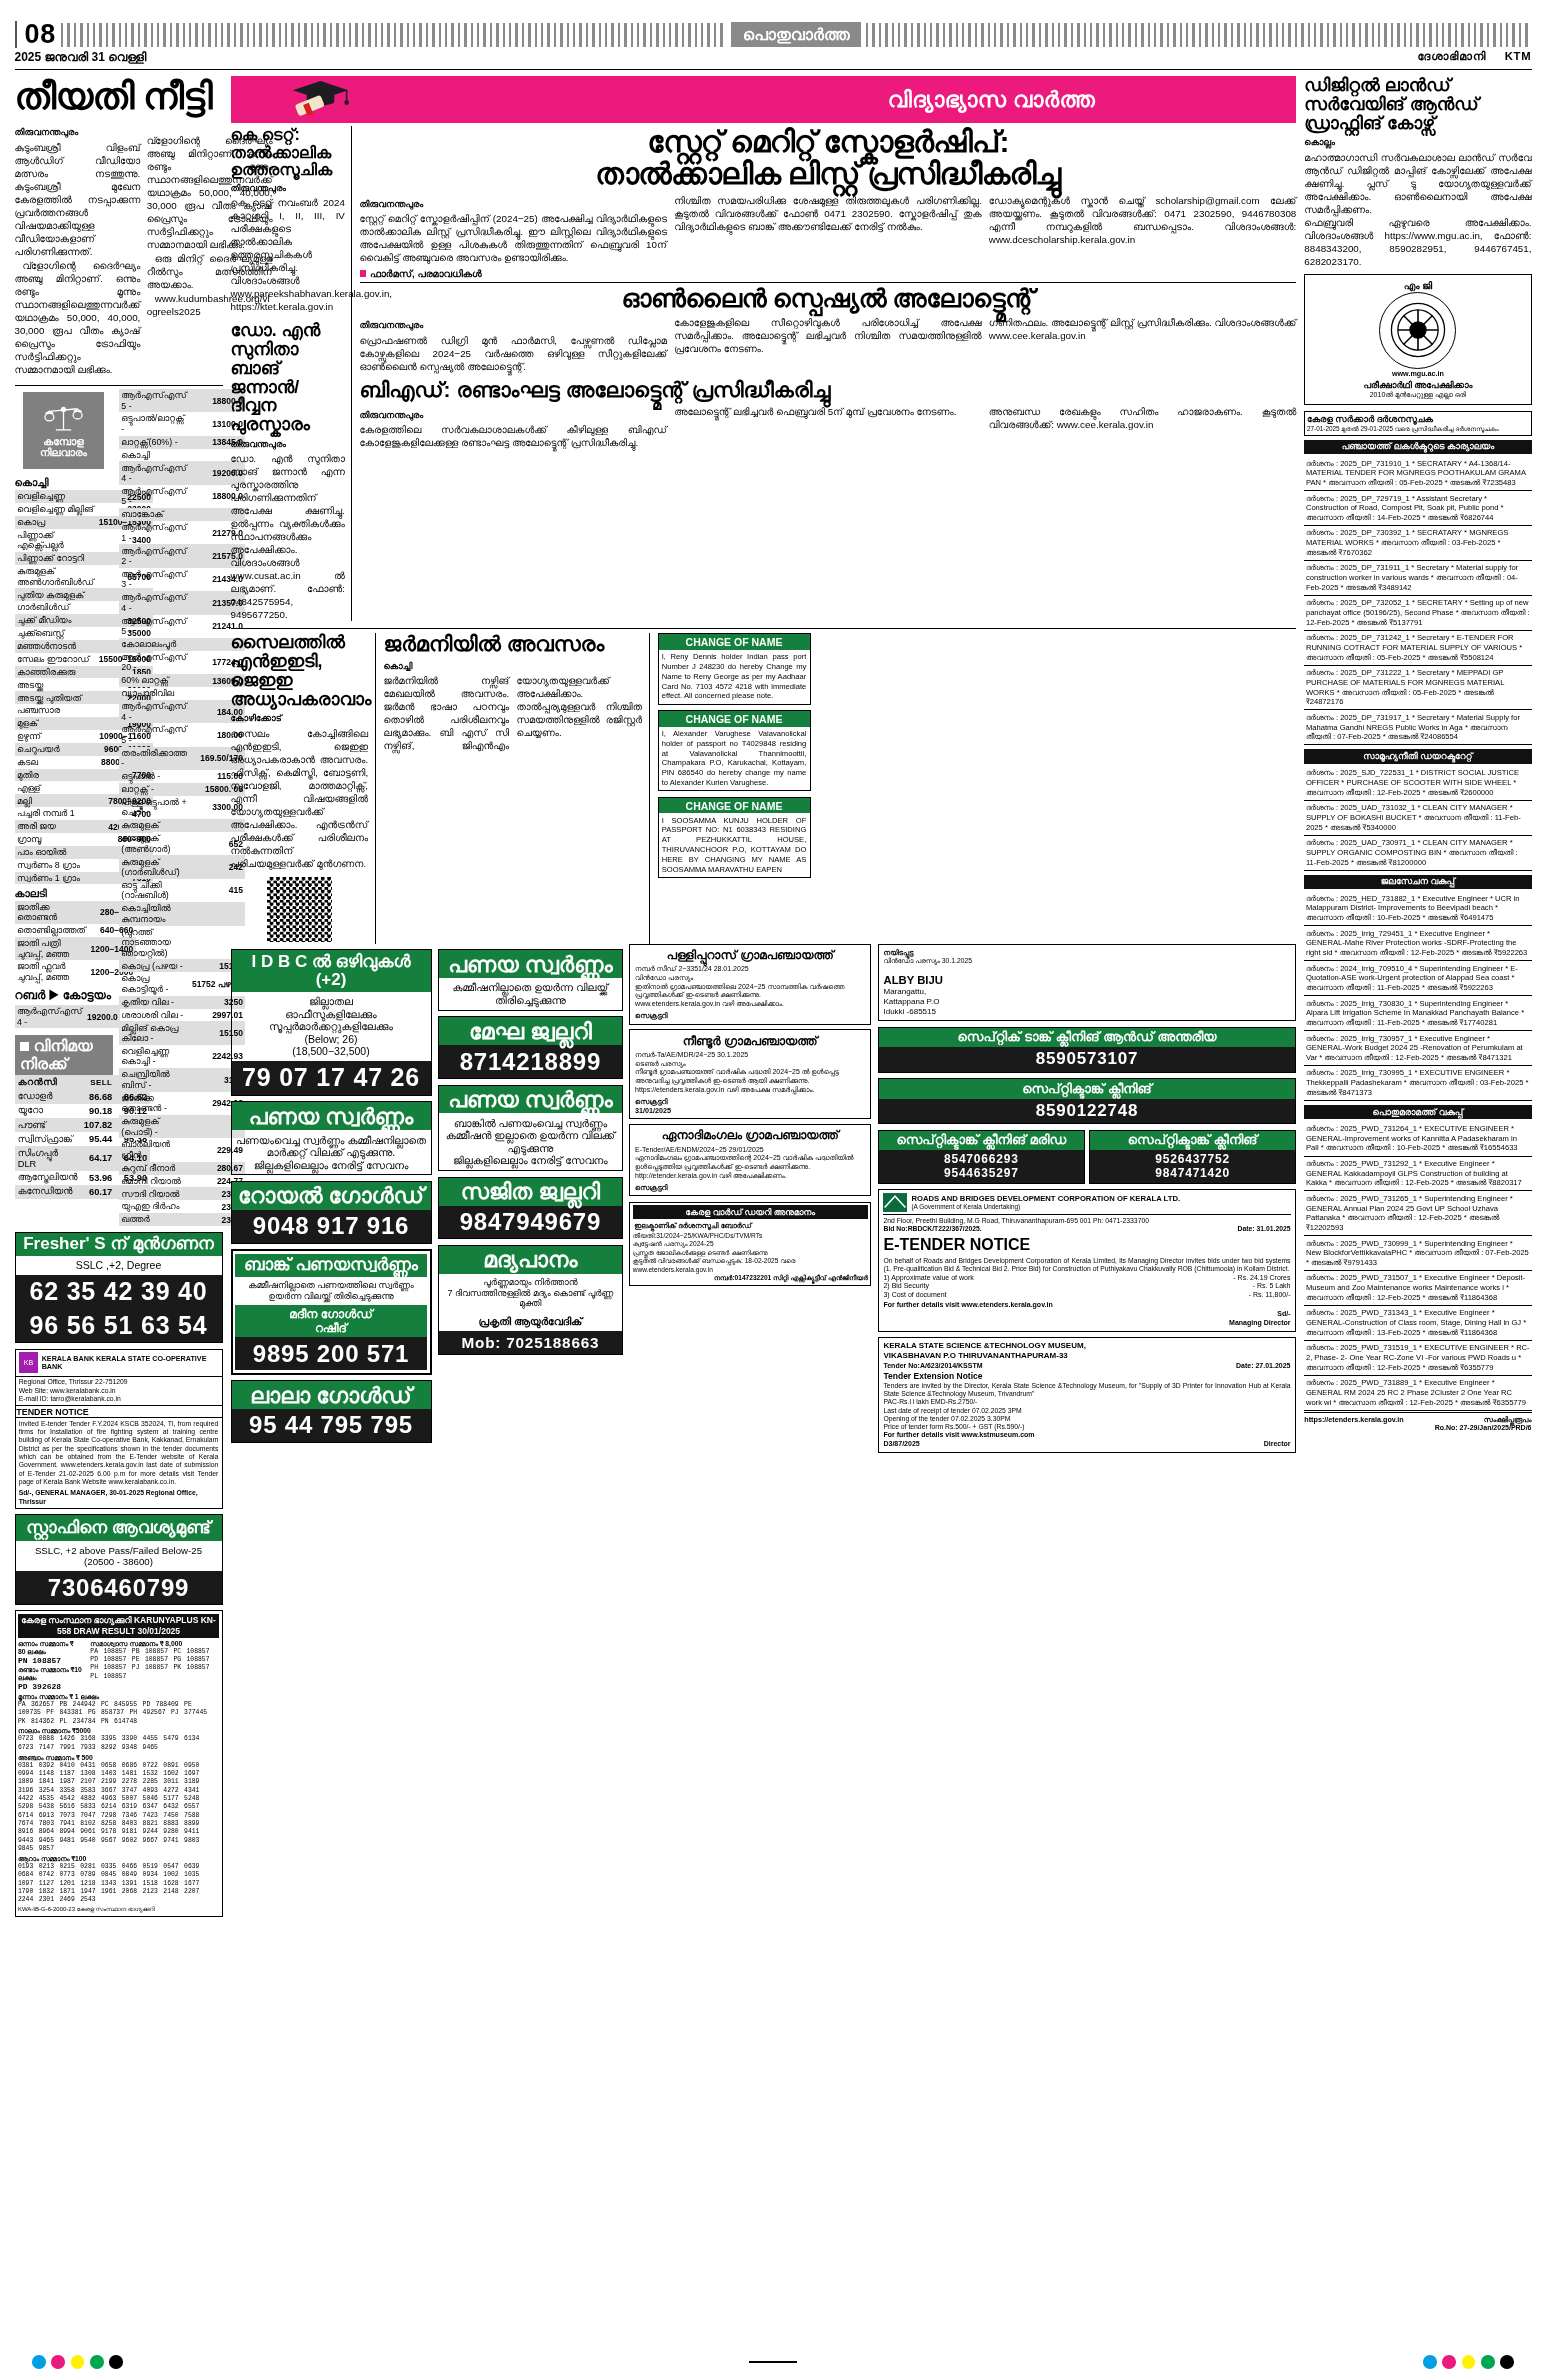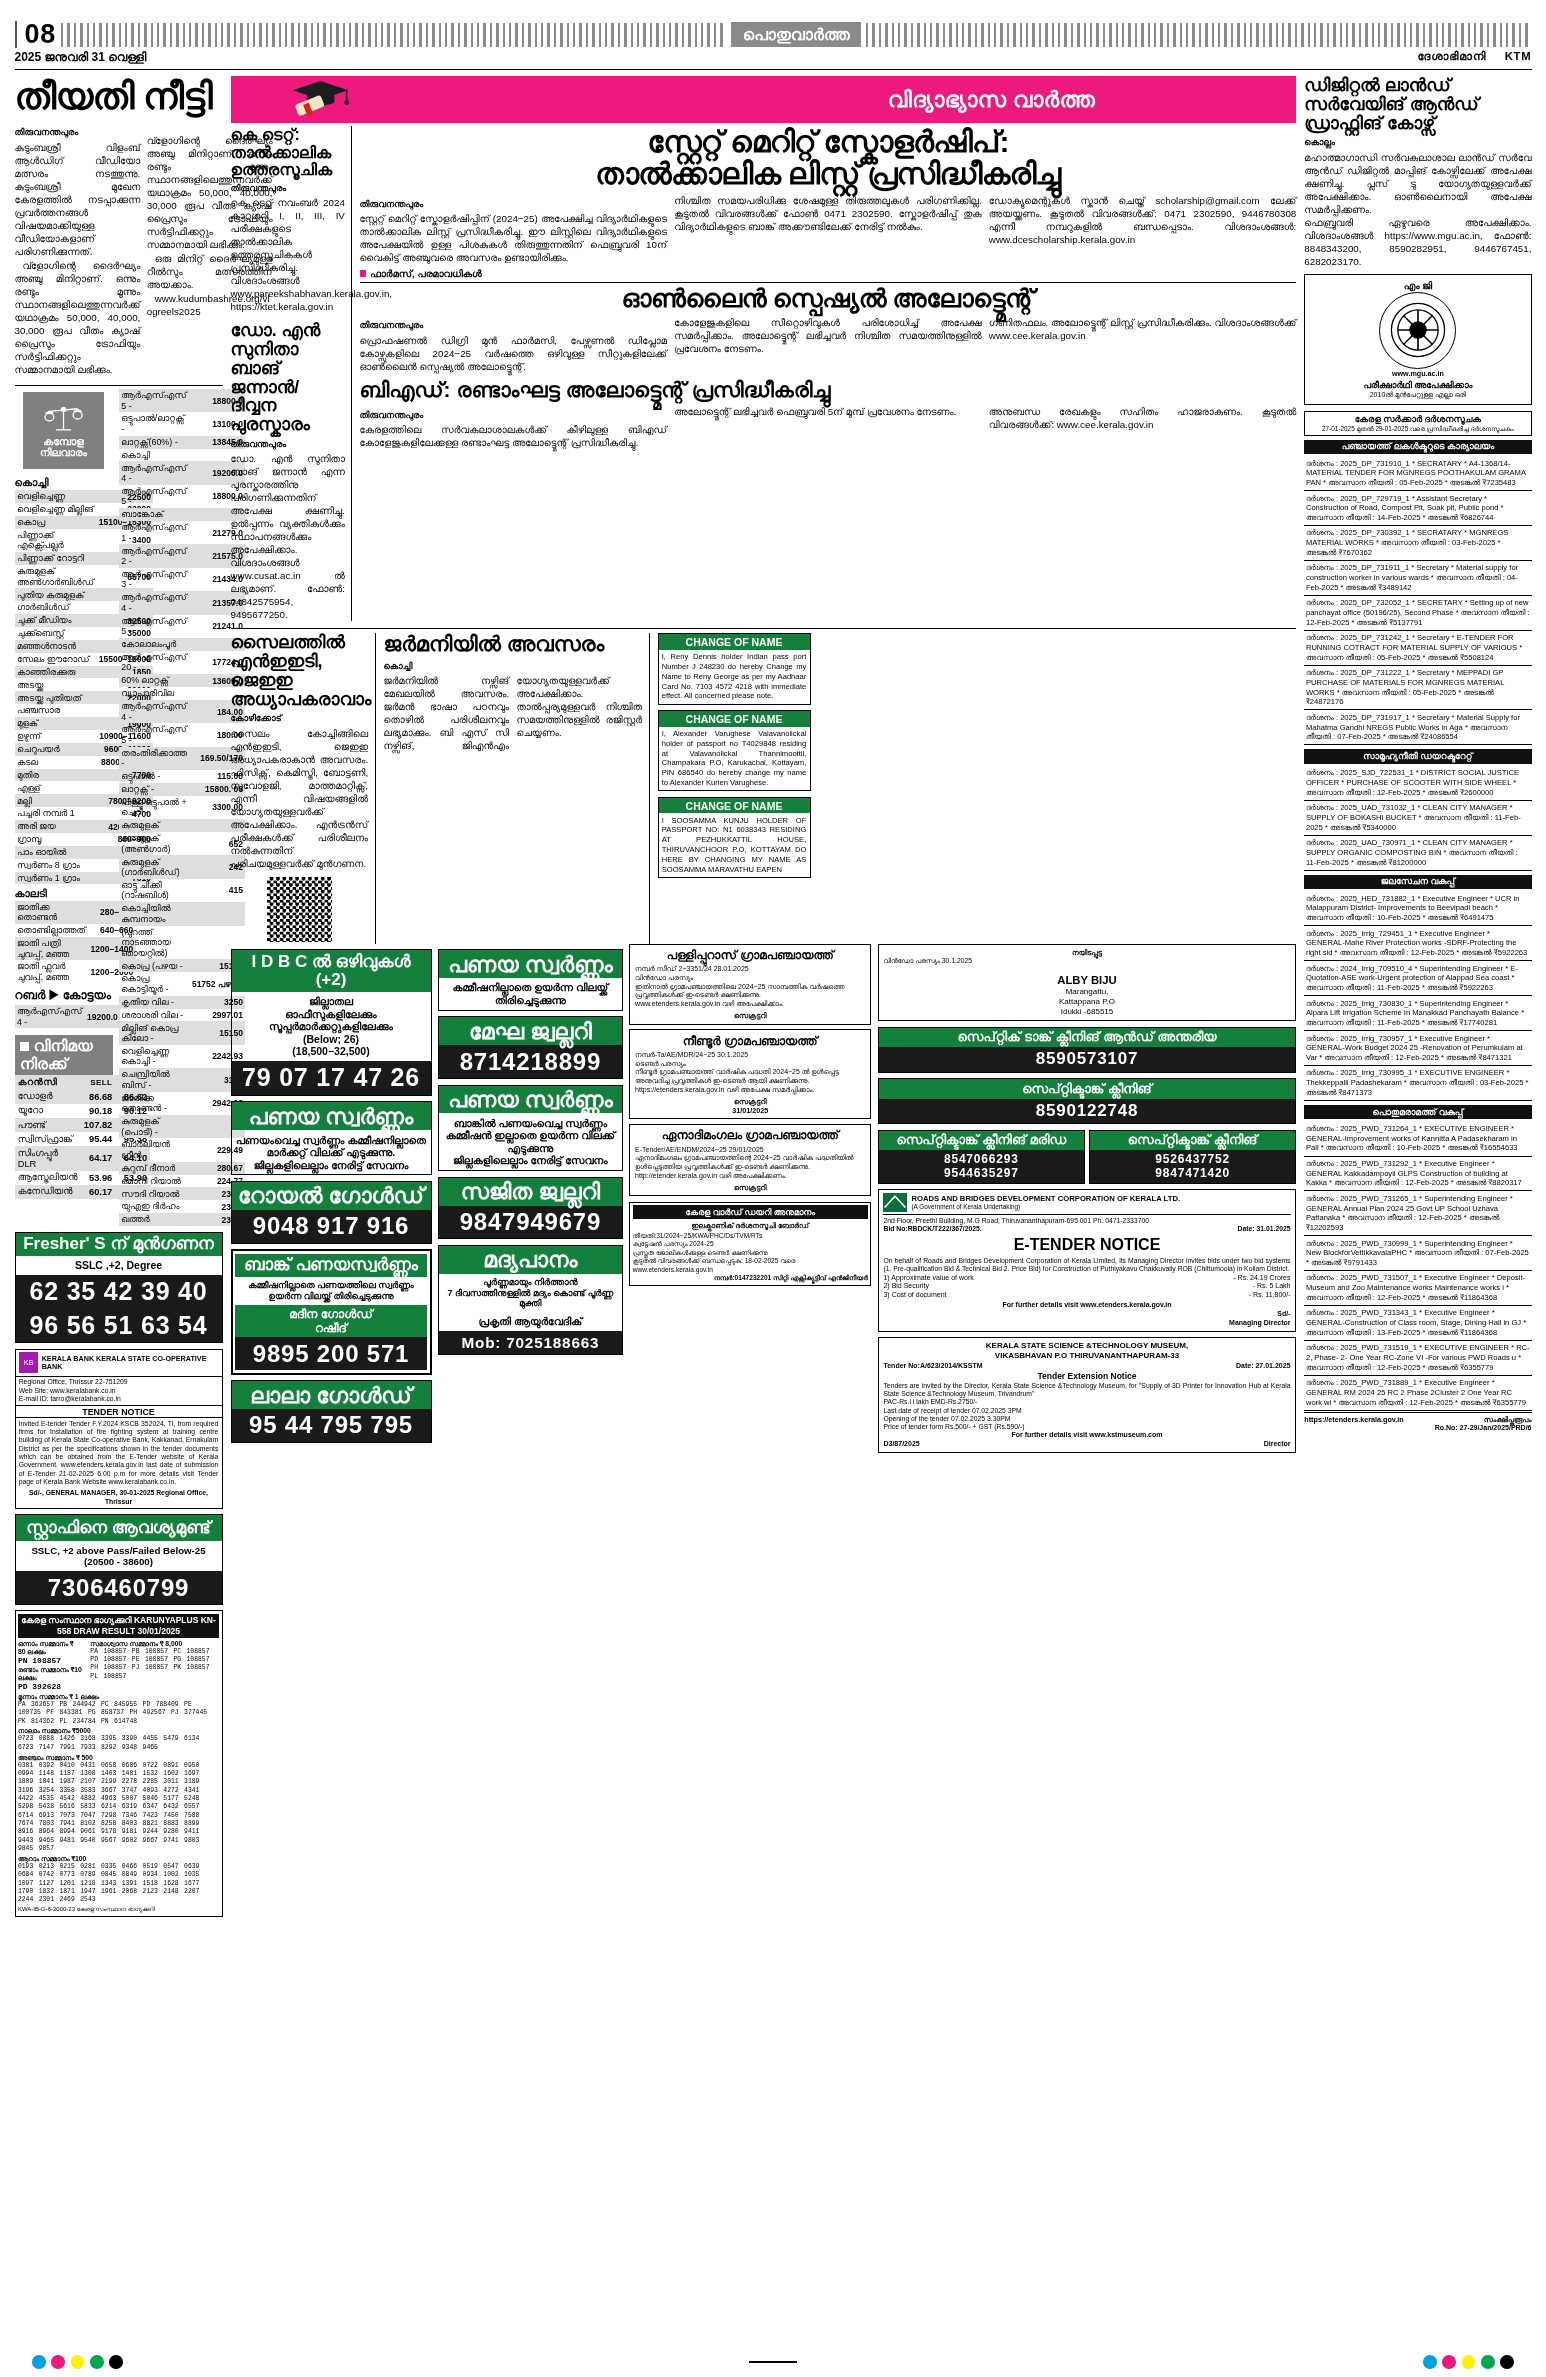--- a/index.html
+++ b/index.html
@@ -89,21 +89,21 @@
   table.fx { width:100%; border-collapse:collapse; font-size:9.3px; }
   table.fx td, table.fx th { padding:1.6px 3.2px; }
   table.fx tr:nth-child(odd) td, table.fx tr:nth-child(odd) th { background:#dedede; }
   table.fx th { font-size:8px; text-align:right; letter-spacing:0.4px;}
   table.fx th.l { text-align:left; font-size:9.3px;}
   table.fx td.v { text-align:right; font-weight:bold; font-family:"Liberation Sans", sans-serif; }
 
   
   .ad { border:1.6px solid #000; margin-top:5.6px; text-align:center; overflow:hidden; }
   .ad-blk { background:#15803d; color:#fff; font-weight:bold; padding:2.4px 3.2px; }
-  .ad-body { padding:3.2px 4px; font-size:10.5px; line-height:1.2; font-weight:bold;}
+  .ad-body { padding:3.2px 4px; font-size:10.5px; line-height:1.2; font-weight:normal;}
   .ad-phone { background:#1a1a1a; color:#fff; font-weight:bold; font-size:25px; padding:2.4px; letter-spacing:0.8px;}
   .ad-phone.big { font-size:24px; }
   .ad-title-lg { font-size:22px; line-height:1.05; }
   .ad-title-md { font-size:17px; line-height:1.08; }
   .ad-title-sm { font-size:13px; line-height:1.1; }
   .tiny { font-size:6.8px; line-height:1.22; text-align:justify; }
 
   
   .notice { border:0.8px solid #000; margin-top:4.8px; padding:3.2px 4.8px; font-size:8px; line-height:1.25;}
   .notice h4 { margin:0 0 2.4px; font-size:12px; font-weight:bold; text-align:center; }
@@ -117,21 +117,21 @@
 
   
   .qr { width:69px; height:69px; background:
       repeating-conic-gradient(#000 0% 25%, #fff 0% 50%) 0 0/6.4px 6.4px; border:2.4px solid #fff; }
 
   
   .seal { width:77px;height:77px;border:1.6px solid #000;border-radius:50%;
           display:flex;align-items:center;justify-content:center;margin:0 auto;}
   .seal svg{width:58px;height:58px;}
 
-  .center { text-align:center; }
+  .center { text-align:left; }
   .b { font-weight:bold; }
   .mono { font-family:"Liberation Mono", monospace; }
 
   .footer-dots { position:absolute; left:0; right:0; bottom:8px; display:flex; align-items:center; justify-content:space-between; padding:0 32px;}
   .dots { display:flex; gap:5.6px; }
   .dot { width:13.7px;height:13.7px;border-radius:50%; }
   .dash { width:48px;height:2.4px;background:#000; }
 </style>
 </head>
 <body>

